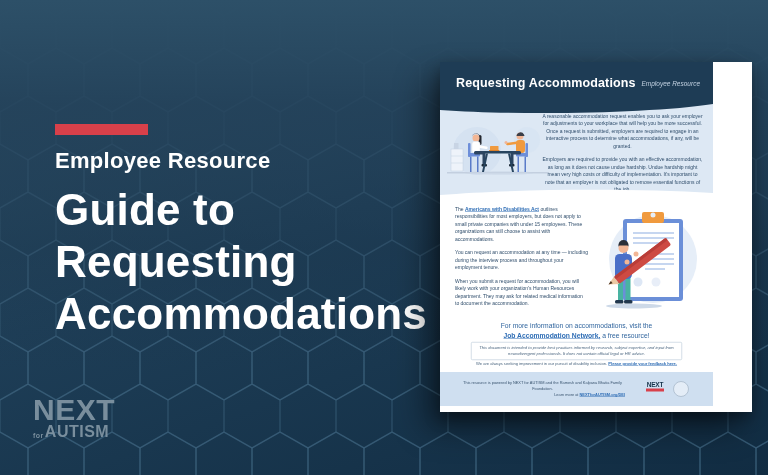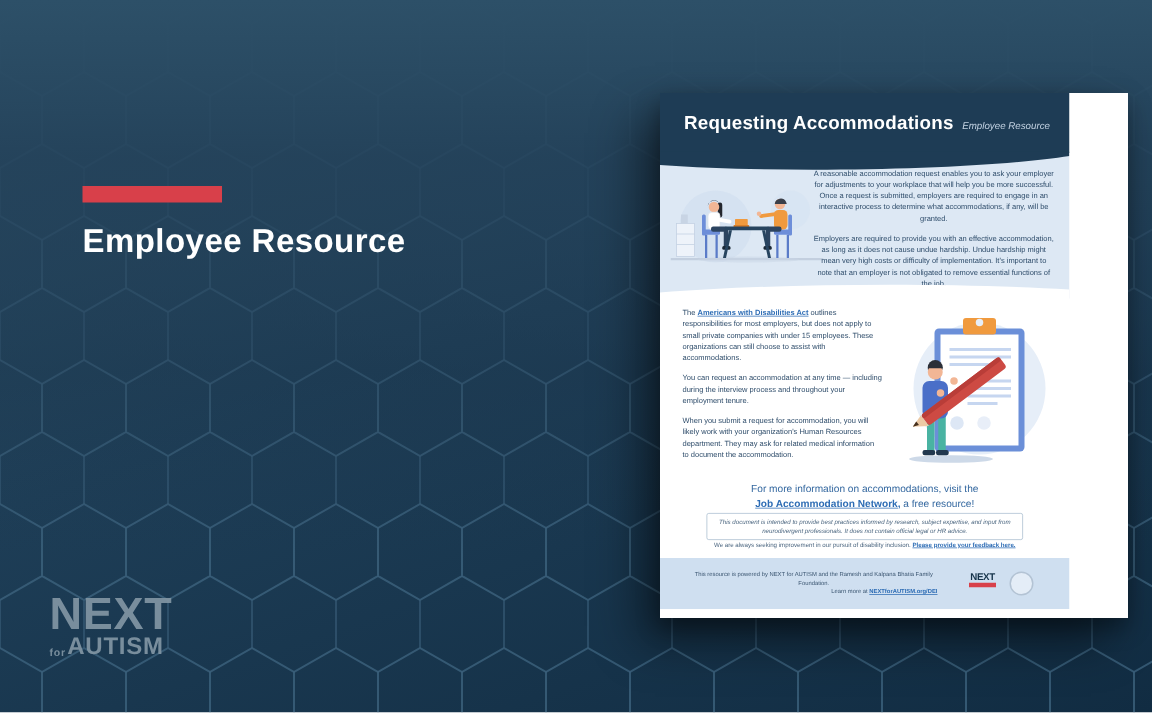--- a/index.html
+++ b/index.html
@@ -87,20 +87,23 @@
         </g>
       </pattern>
     </defs>
     <rect width="768" height="475" fill="url(#hexpat)"></rect>
   </svg>
   <div class="fade-layer"></div>
 
   <div class="left-panel">
     <div class="accent-bar"></div>
     <div class="eyebrow">Employee Resource</div>
+    <div class="main-title">Guide to
+Requesting
+Accommodations</div>
     <div class="brand-logo">
       <div class="brand-next">NEXT</div>
       <div class="brand-sub">
         <span class="brand-for">for</span>
         <span>AUTISM</span>
       </div>
     </div>
   </div>
 
   <div class="doc">

